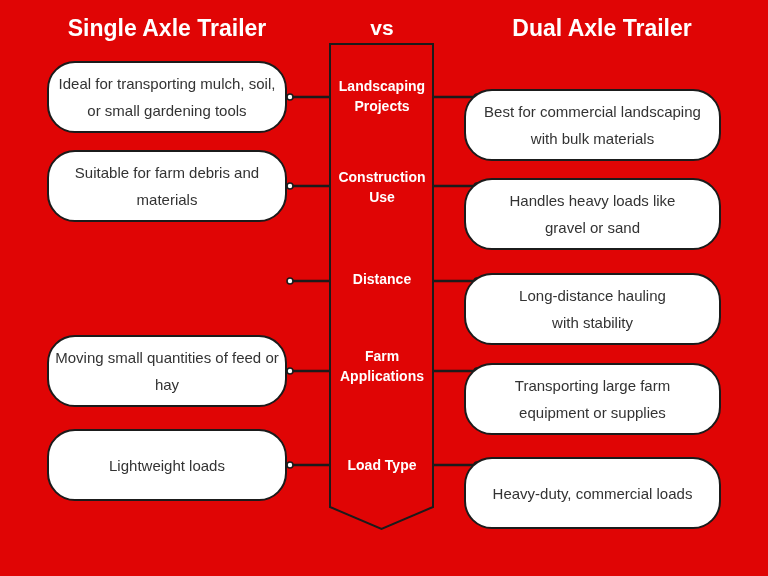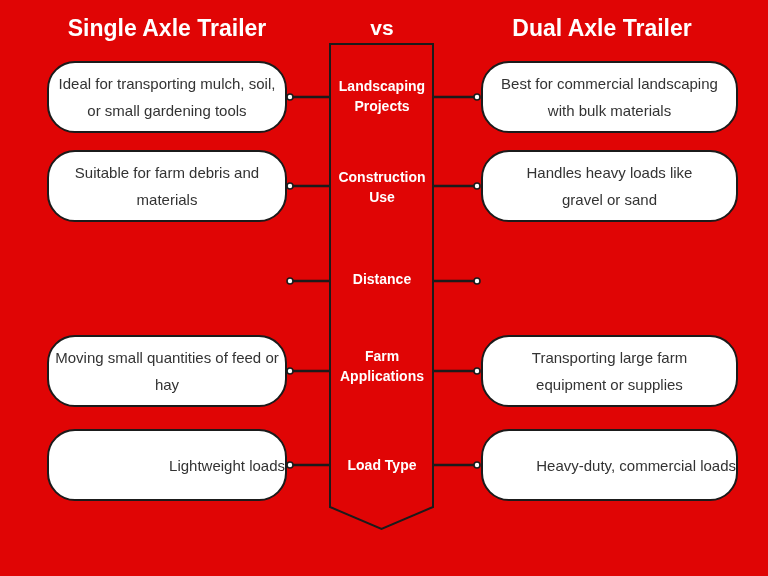--- a/index.html
+++ b/index.html
@@ -34,33 +34,33 @@
     height: 72px;
     background: #ffffff;
     border: 2px solid #1b1b1b;
     border-radius: 28px;
     box-sizing: border-box;
     display: flex;
     align-items: center;
     justify-content: center;
   }
   .box-left  { left: 47px;  width: 240px; }
-  .box-right { left: 481px; width: 257px; }
+  .box-right { left: 464px; width: 257px; margin-top: 28px; }
   .box-text {
     text-align: center;
     font-size: 15px;
     line-height: 1.8;
     color: #333333;
     white-space: pre-line;
   }
   .t1 { top: 61px; }
   .t2 { top: 150px; }
   .t3 { top: 245px; }
   .t4 { top: 335px; }
-  .t5 { top: 429px; justify-content: flex-end; }
+  .t5 { top: 429px; }
   .center-label {
     position: absolute;
     left: 330px;
     width: 104px;
     transform: translateY(-50%);
     text-align: center;
     color: #ffffff;
     font-weight: bold;
     font-size: 14px;
     line-height: 1.45;
@@ -127,20 +127,24 @@
 materials</span>
   </div>
   <div class="center-label c2">Construction
 Use</div>
   <div class="box box-right t2">
     <span class="box-text">Handles heavy loads like
 gravel or sand</span>
   </div>
 
   <div class="center-label c3">Distance</div>
+  <div class="box box-right t3">
+    <span class="box-text">Long-distance hauling
+with stability</span>
+  </div>
 
   <div class="box box-left t4">
     <span class="box-text">Moving small quantities of feed or
 hay</span>
   </div>
   <div class="center-label c4">Farm
 Applications</div>
   <div class="box box-right t4">
     <span class="box-text">Transporting large farm
 equipment or supplies</span>

